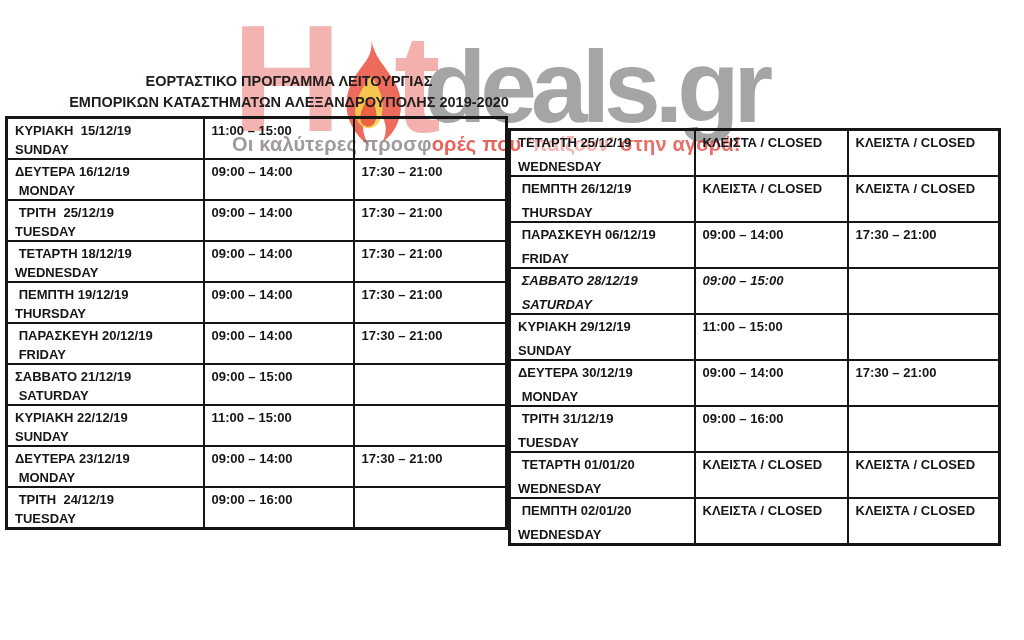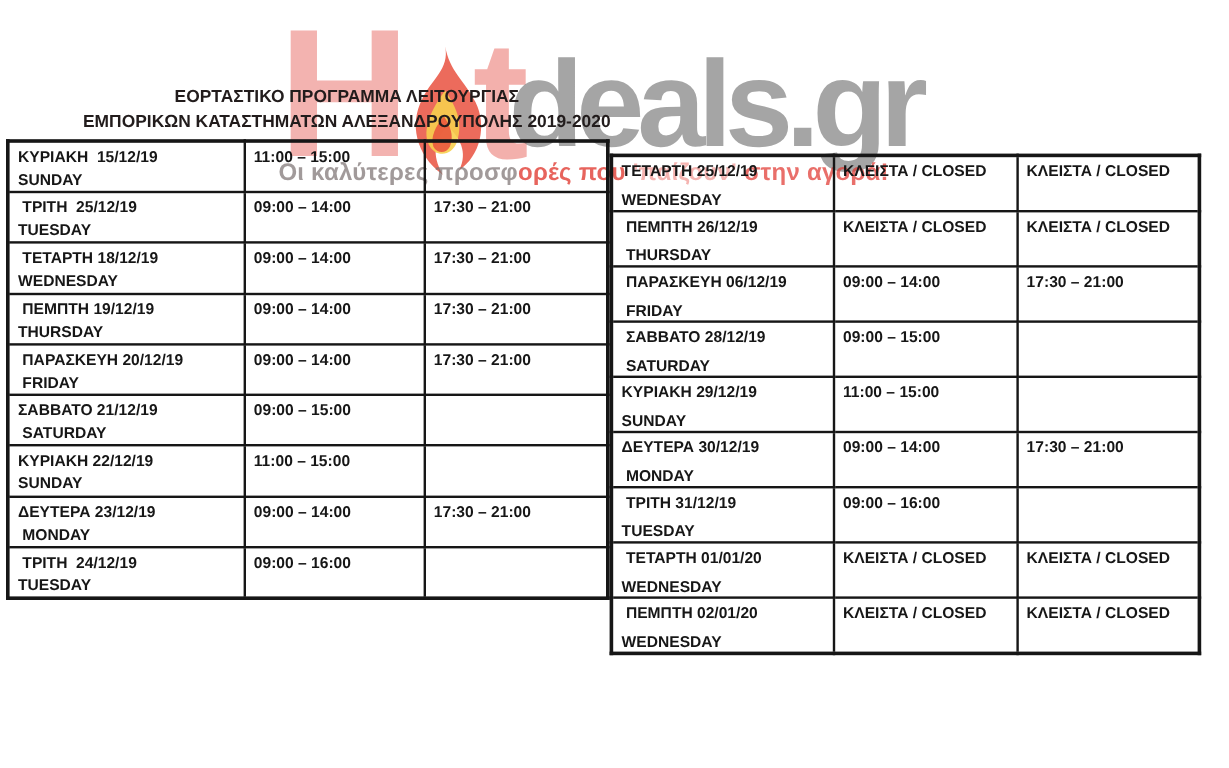--- a/index.html
+++ b/index.html
@@ -85,20 +85,28 @@
           <tr style="height: 38.4px;">
             <td class="day">
               <div class="day-l1">ΚΥΡΙΑΚΗ  15/12/19</div>
               <div class="day-l2">SUNDAY</div>
             </td>
             <td class="slot">11:00 – 15:00</td>
             <td class="slot"></td>
           </tr>
           <tr style="height: 38.4px;">
             <td class="day">
+              <div class="day-l1">ΔΕΥΤΕΡΑ 16/12/19</div>
+              <div class="day-l2"> MONDAY</div>
+            </td>
+            <td class="slot">09:00 – 14:00</td>
+            <td class="slot">17:30 – 21:00</td>
+          </tr>
+          <tr style="height: 38.4px;">
+            <td class="day">
               <div class="day-l1"> ΤΡΙΤΗ  25/12/19</div>
               <div class="day-l2">TUESDAY</div>
             </td>
             <td class="slot">09:00 – 14:00</td>
             <td class="slot">17:30 – 21:00</td>
           </tr>
           <tr style="height: 38.4px;">
             <td class="day">
               <div class="day-l1"> ΤΕΤΑΡΤΗ 18/12/19</div>
               <div class="day-l2">WEDNESDAY</div>
@@ -181,21 +189,21 @@
             <td class="slot">ΚΛΕΙΣΤΑ / CLOSED</td>
           </tr>
           <tr style="height: 43.55px;">
             <td class="day">
               <div class="day-l1"> ΠΑΡΑΣΚΕΥΗ 06/12/19</div>
               <div class="day-l2"> FRIDAY</div>
             </td>
             <td class="slot">09:00 – 14:00</td>
             <td class="slot">17:30 – 21:00</td>
           </tr>
-          <tr style="height: 43.55px;">
+          <tr style="height: 43.55px; font-style: italic;">
             <td class="day">
               <div class="day-l1"> ΣΑΒΒΑΤΟ 28/12/19</div>
               <div class="day-l2"> SATURDAY</div>
             </td>
             <td class="slot">09:00 – 15:00</td>
             <td class="slot"></td>
           </tr>
           <tr style="height: 43.55px; padding-left: 24px;">
             <td class="day">
               <div class="day-l1">ΚΥΡΙΑΚΗ 29/12/19</div>

